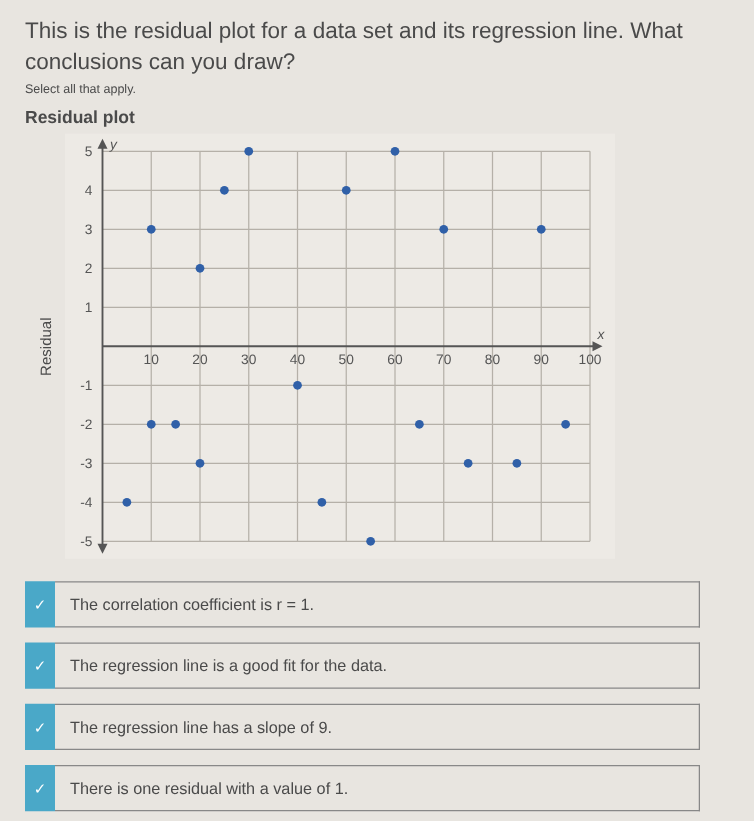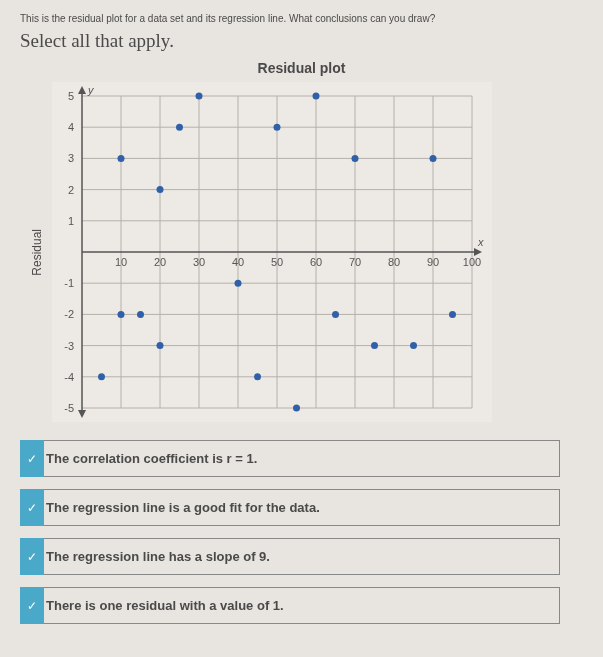--- a/index.html
+++ b/index.html
@@ -5,23 +5,23 @@
     * { box-sizing: border-box; margin: 0; padding: 0; }
     body {
       font-family: Arial, Helvetica, sans-serif;
       background: #e8e5e0;
       width: 603px;
       height: 657px;
       padding: 12px 20px;
       color: #4a4a4a;
       position: relative;
     }
-    .question { font-size: 10px; line-height: 1.4; margin-bottom: 4px; }
-    .instruction { font-size: 19px; margin-bottom: 8px; font-family: Liberation Serif, serif; }
-    .chart-title { text-align: center; font-size: 14px; font-weight: bold; margin-bottom: 6px; }
+    .question { font-size: 18px; line-height: 1.4; margin-bottom: 4px; }
+    .instruction { font-size: 10px; margin-bottom: 8px; }
+    .chart-title { font-size: 14px; font-weight: bold; margin-bottom: 6px; }
     .chart-wrap { display: flex; align-items: center; margin-left: 10px; }
     .ylabel {
       writing-mode: vertical-rl;
       transform: rotate(180deg);
       font-size: 12px;
       margin-right: 8px;
     }
     .plot {
       position: relative;
       width: 440px;
@@ -46,24 +46,23 @@
       display: flex;
       align-items: center;
       justify-content: center;
       color: #fff;
       font-size: 12px;
     }
     .option-text {
       flex: 1;
       border: 1px solid #888;
       border-left: none;
-      padding: 10px 2px;
+      padding: 10px 12px;
       font-size: 13px;
       background: #e8e5e0;
-      font-weight: bold;
     }
   </style>
 </head>
 <body>
 
 <div class="question">This is the residual plot for a data set and its regression line. What conclusions can you draw?</div>
 <div class="instruction">Select all that apply.</div>
 
 <div class="chart-title">Residual plot</div>
 

